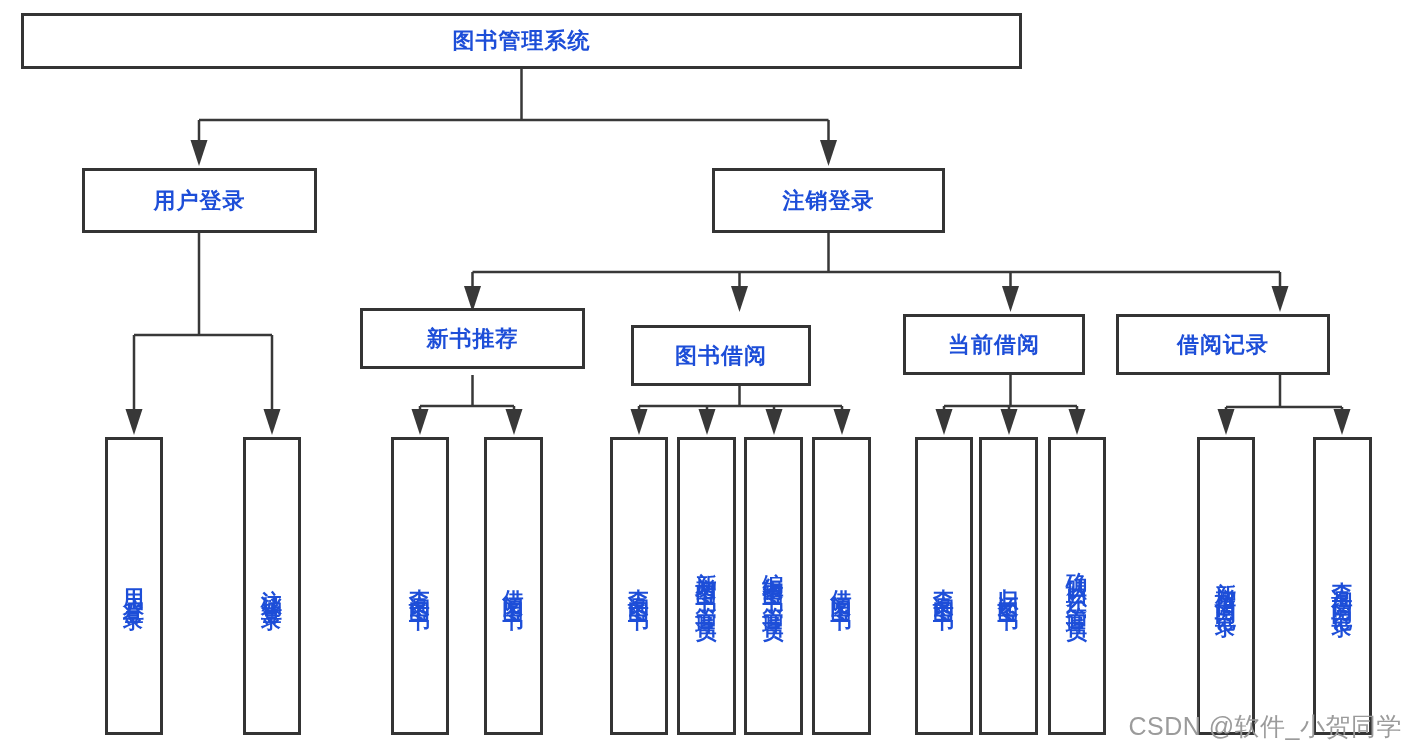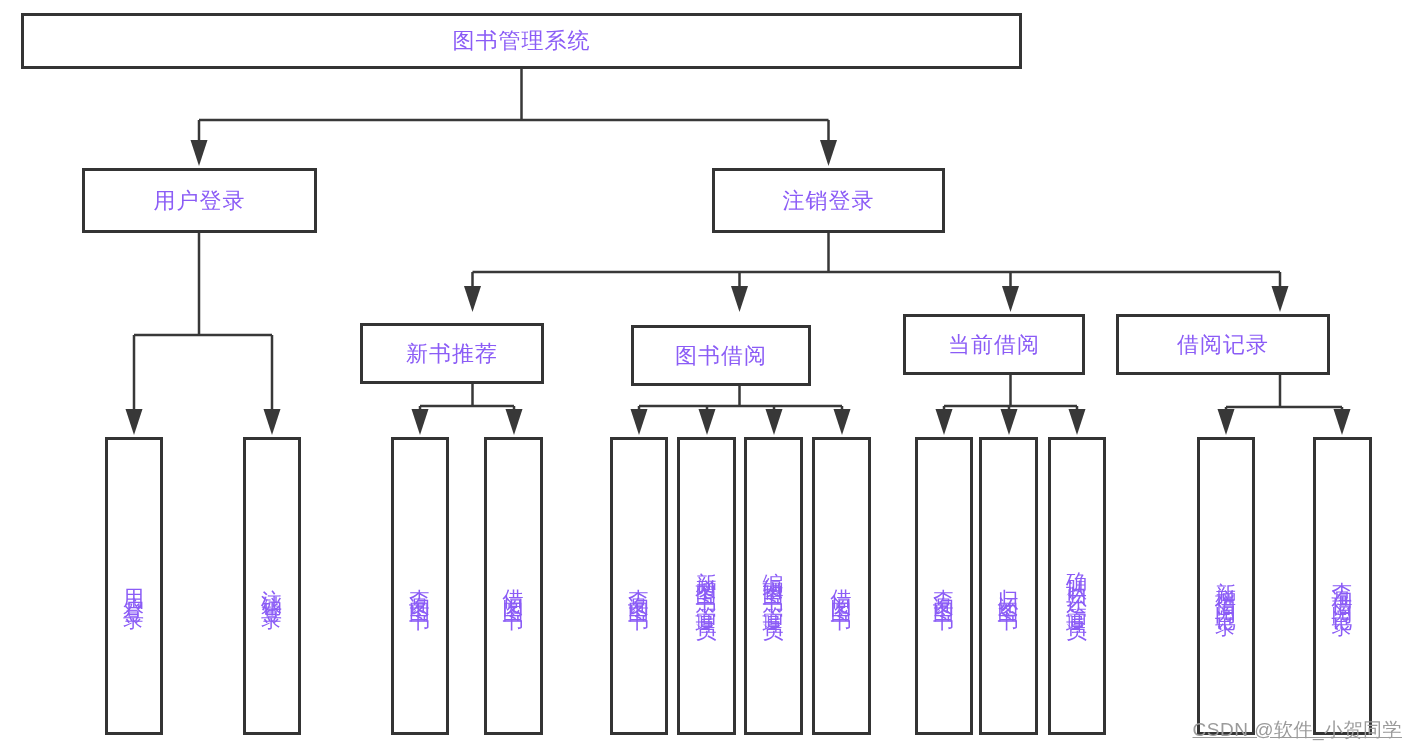--- a/index.html
+++ b/index.html
@@ -23,42 +23,43 @@
     z-index: 1;
   }
   .box {
     position: absolute;
     box-sizing: border-box;
     border: 3px solid #343434;
     background: #ffffff;
     display: flex;
     align-items: center;
     justify-content: center;
-    color: #8b5cf6;
+    color: #1d4ed8;
     font-size: 22px;
     letter-spacing: 1px;
     z-index: 2;
     text-align: right;
     white-space: nowrap;
+    font-weight: bold;
   }
   .vbox {
     writing-mode: vertical-rl;
     text-orientation: mixed;
     letter-spacing: 7px;
     line-height: 1;
     font-size: 21px;
     white-space: normal;
   }
   
   .n-root   { left: 21px;   top: 13px;  width: 1001px; height: 56px; }
   
   .n-login  { left: 82px;   top: 168px; width: 235px;  height: 65px; }
   .n-mgmt   { left: 712px;  top: 168px; width: 233px;  height: 65px; }
   
-  .n-rec    { left: 360px;  top: 323px; width: 184px;  height: 61px; }
+  .n-rec    { left: 360px;  top: 308px; width: 225px;  height: 61px; }
   .n-borrow { left: 631px;  top: 325px; width: 180px;  height: 61px; }
   .n-cur    { left: 903px;  top: 314px; width: 182px;  height: 61px; }
   .n-rcd    { left: 1116px; top: 314px; width: 214px;  height: 61px; }
   
   .leaf { top: 437px; height: 298px; }
   .l-a1 { left: 105px;  width: 58px; }
   .l-a2 { left: 243px;  width: 58px; }
   .l-b1 { left: 391px;  width: 58px; }
   .l-b2 { left: 484px;  width: 59px; }
   .l-c1 { left: 610px;  width: 58px; }
@@ -68,25 +69,24 @@
   .l-d1 { left: 915px;  width: 58px; }
   .l-d2 { left: 979px;  width: 59px; }
   .l-d3 { left: 1048px; width: 58px; }
   .l-e1 { left: 1197px; width: 58px; }
   .l-e2 { left: 1313px; width: 59px; }
   #watermark {
     position: absolute;
     right: 3px;
     bottom: 4px;
     color: #9b9b9b;
-    font-size: 19px;
+    font-size: 25px;
     letter-spacing: 0.5px;
     z-index: 5;
     white-space: nowrap;
-    text-decoration: underline;
   }
 </style>
 </head>
 <body>
 
 <div id="canvas">
 
   <svg id="connectors" viewBox="0 0 1405 747" xmlns="http://www.w3.org/2000/svg">
     <path d="M521.5 69 V120 M199 120 H828.5 M199 120 V144 M828.5 120 V144
              M199 233 V335 M134 335 H272 M134 335 V413 M272 335 V413

